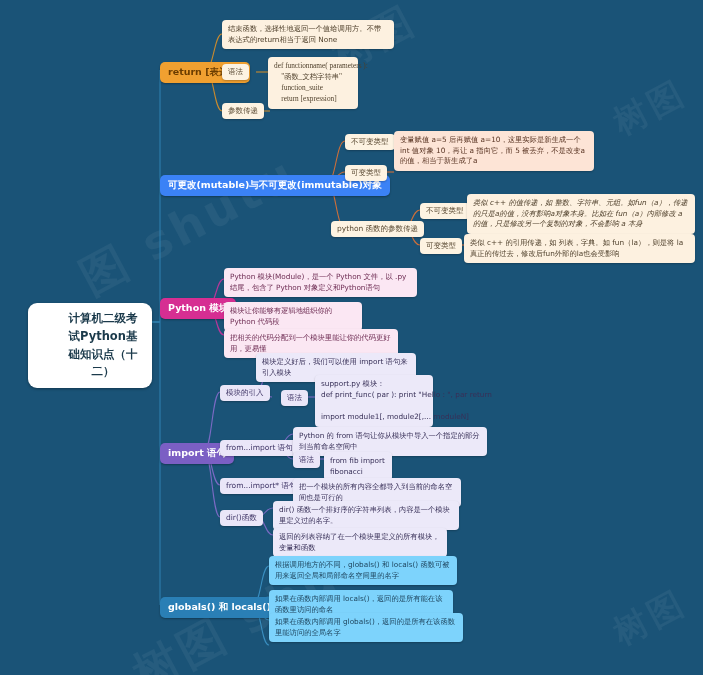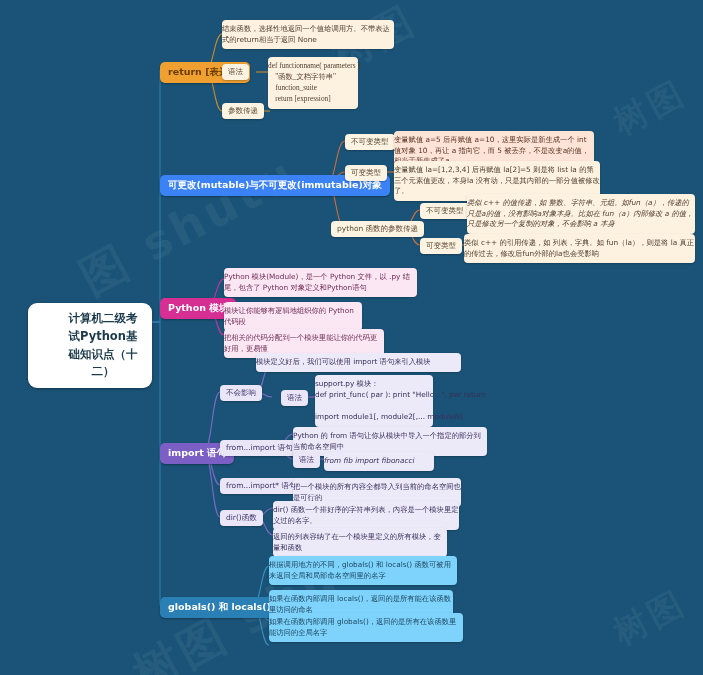--- a/index.html
+++ b/index.html
@@ -34,21 +34,21 @@
   .l1.purple{background:#7b5fc4;}
   .l1.teal{background:#2a7fb5;}
 
   
   .l2{border-radius:4px;padding:3px 6px;font-size:7.5px;white-space:nowrap;
       box-shadow:0 1px 2px rgba(0,0,0,.25);}
   .l2.cream{background:#fdf3e2;color:#5a4a33;}
   .l2.lav{background:#eae6f8;color:#3f3566;}
 
   
-  .leaf{border-radius:4px;padding:4px 0;font-size:7.3px;line-height:1.45;
+  .leaf{border-radius:4px;padding:4px 6px;font-size:7.3px;line-height:1.45;
         box-shadow:0 1px 2px rgba(0,0,0,.22);align-items:center;}
   .leaf.cream{background:#fdf1e0;color:#4e3f2a;}
   .leaf.cream2{background:#fde4d6;color:#5a3524;}
   .leaf.pink{background:#fbe7f3;color:#6d2b52;}
   .leaf.lav{background:#ece9f9;color:#383058;}
   .leaf.ice{background:#7dd3fc;color:#1f465f;}
   .leaf.code{background:#fdf1e0;color:#4e3f2a;white-space:pre;font-size:7.3px;line-height:1.5;}
   .leaf.codel{background:#ece9f9;color:#383058;white-space:pre;font-size:7.3px;line-height:1.5;}
 </style>
 </head>
@@ -142,23 +142,20 @@
   </div>
   <div class="node l2 cream" style="left:345px;top:134px;">
     <span class="lbl">不可变类型</span>
   </div>
   <div class="node leaf cream2" style="left:394px;top:131px;width:200px;">
     <span class="lbl">变量赋值 a=5 后再赋值 a=10，这里实际是新生成一个 int 值对象 10，再让 a 指向它，而 5 被丢弃，不是改变a的值，相当于新生成了a</span>
   </div>
   <div class="node l2 cream" style="left:345px;top:165px;">
     <span class="lbl">可变类型</span>
   </div>
-  <div class="node leaf cream" style="left:394px;top:161px;width:206px;">
-    <span class="lbl">变量赋值 la=[1,2,3,4] 后再赋值 la[2]=5 则是将 list la 的第三个元素值更改，本身la 没有动，只是其内部的一部分值被修改了。</span>
-  </div>
   <div class="node l2 cream" style="left:331px;top:221px;">
     <span class="lbl">python 函数的参数传递</span>
   </div>
   <div class="node l2 cream" style="left:420px;top:203px;">
     <span class="lbl">不可变类型</span>
   </div>
   <div class="node leaf cream" style="left:467px;top:194px;width:228px;font-style:italic;">
     <span class="lbl">类似 c++ 的值传递，如 整数、字符串、元组。如fun（a），传递的只是a的值，没有影响a对象本身。比如在 fun（a）内部修改 a 的值，只是修改另一个复制的对象，不会影响 a 本身</span>
   </div>
   <div class="node l2 cream" style="left:420px;top:238px;">
@@ -170,32 +167,32 @@
 
   <div class="node l1 magenta" style="left:160px;top:298px;">
     <span class="lbl">Python 模块</span>
   </div>
   <div class="node leaf pink" style="left:224px;top:268px;width:193px;">
     <span class="lbl">Python 模块(Module)，是一个 Python 文件，以 .py 结尾，包含了 Python 对象定义和Python语句</span>
   </div>
   <div class="node leaf pink" style="left:224px;top:302px;width:138px;">
     <span class="lbl">模块让你能够有逻辑地组织你的 Python 代码段</span>
   </div>
-  <div class="node leaf pink" style="left:224px;top:329px;width:160px;">
+  <div class="node leaf pink" style="left:224px;top:329px;width:174px;">
     <span class="lbl">把相关的代码分配到一个模块里能让你的代码更好用，更易懂</span>
   </div>
 
   <div class="node l1 purple" style="left:160px;top:443px;">
     <span class="lbl">import 语句</span>
   </div>
 
   <div class="node l2 lav" style="left:220px;top:385px;">
-    <span class="lbl">不会影响</span>
-  </div>
-  <div class="node leaf lav" style="left:256px;top:353px;width:205px;">
+    <span class="lbl">模块的引入</span>
+  </div>
+  <div class="node leaf lav" style="left:256px;top:353px;width:160px;">
     <span class="lbl">模块定义好后，我们可以使用 import 语句来引入模块</span>
   </div>
   <div class="node l2 lav" style="left:281px;top:390px;">
     <span class="lbl">语法</span>
   </div>
   <div class="node leaf codel" style="left:315px;top:375px;width:118px;">
     <span class="lbl">support.py 模块：
 def print_func( par ): print "Hello : ", par return
 
 import module1[, module2[,... moduleN]</span>
@@ -203,21 +200,21 @@
 
   <div class="node l2 lav" style="left:220px;top:440px;">
     <span class="lbl">from...import 语句</span>
   </div>
   <div class="node leaf lav" style="left:293px;top:427px;width:194px;">
     <span class="lbl">Python 的 from 语句让你从模块中导入一个指定的部分到当前命名空间中</span>
   </div>
   <div class="node l2 lav" style="left:293px;top:452px;">
     <span class="lbl">语法</span>
   </div>
-  <div class="node leaf lav" style="left:324px;top:452px;width:110px;font-style:italic;">
+  <div class="node leaf lav" style="left:324px;top:452px;width:68px;">
     <span class="lbl">from fib import fibonacci</span>
   </div>
 
   <div class="node l2 lav" style="left:220px;top:478px;">
     <span class="lbl">from...import* 语句</span>
   </div>
   <div class="node leaf lav" style="left:293px;top:478px;width:168px;">
     <span class="lbl">把一个模块的所有内容全都导入到当前的命名空间也是可行的</span>
   </div>
 

